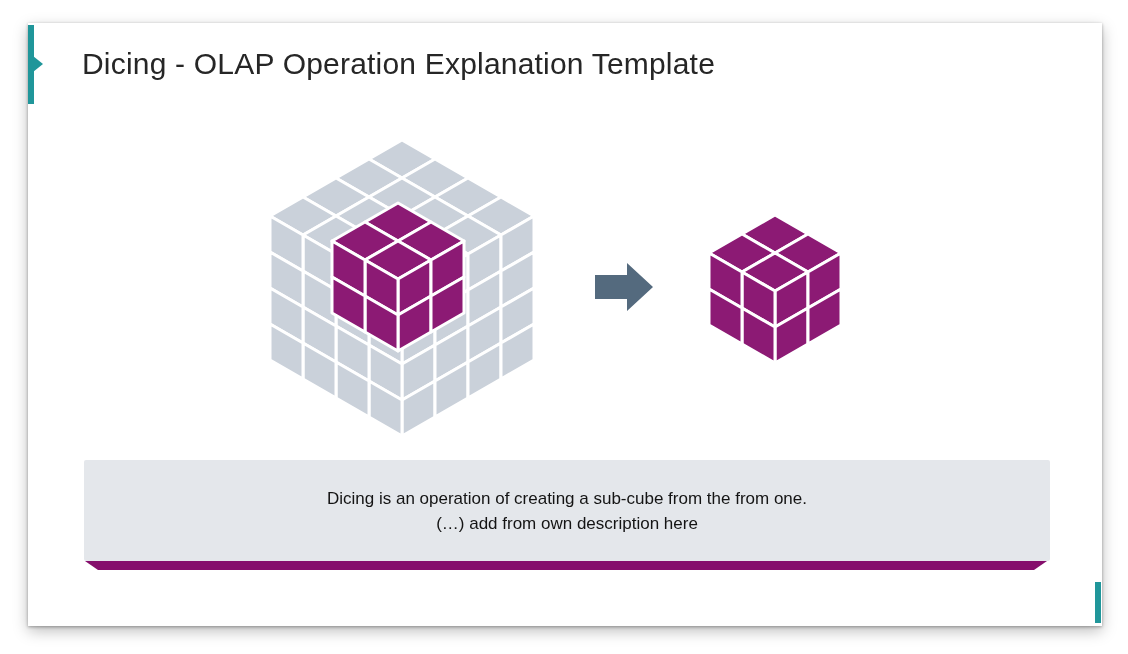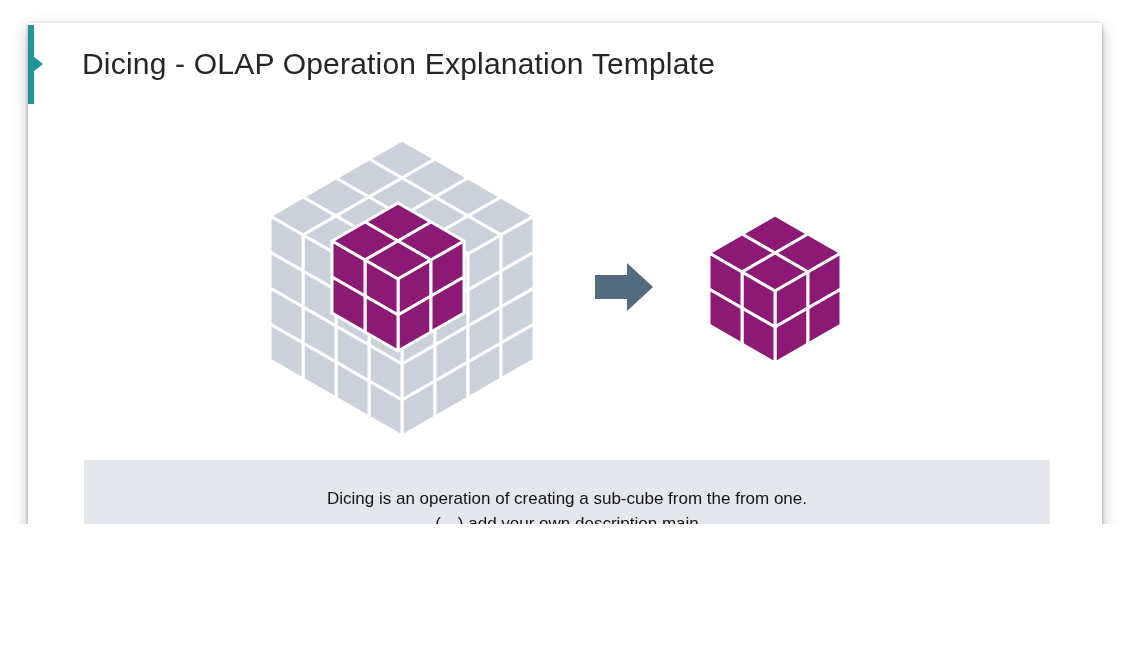--- a/index.html
+++ b/index.html
@@ -1,17 +1,17 @@
 <!DOCTYPE html>
 <html style="--accent-teal: #20969A; --cube-gray: #CAD1DA; --cube-magenta: #8C1A74; --divider-magenta: #850E6C; --arrow-gray: #546A7E; --textbox-bg: #E4E7EB; --title-text: #262626; --body-text: #141414; --slide-bg: #FFFFFF; --page-bg: #FFFFFF;"><head>
 <meta charset="utf-8">
 <style>
   html,body{margin:0;padding:0;background:#ffffff;}
   .stage{
-    position:relative;width:1128px;height:524px;overflow:hidden;
+    position:relative;width:1128px;height:654px;overflow:hidden;
     background:var(--page-bg,#fff);
     font-family:"Liberation Sans",sans-serif;
   }
   .slide{
     position:absolute;left:28px;top:23px;width:1074px;height:603px;
     background:var(--slide-bg,#fff);
     box-shadow:0 1px 3px rgba(0,0,0,.32),0 5px 14px rgba(0,0,0,.26);
   }
   .title{
     position:absolute;left:54px;top:24px;margin:0;
@@ -131,21 +131,21 @@
           <polygon points="747,268 714,249 714,285 747,304"></polygon>
           <polygon points="747,304 714,285 714,321 747,340"></polygon>
           <polygon points="714,249 681,230 681,266 714,285"></polygon>
           <polygon points="714,285 681,266 681,302 714,321"></polygon>
         </g>
         <polygon points="567,252 599,252 599,240 625,264 599,288 599,276 567,276" fill="#546A7E"></polygon>
       </svg>
 
     <div class="textbox">
       <div>Dicing is an operation of creating a sub-cube from the from one.</div>
-      <div>(…) add your own description main</div>
+      <div>(…) add from own description here</div>
     </div>
 
     <div class="divider"></div>
 
     <div class="accent-right"></div>
 
   </div>
 </div>
 
 </body></html>

